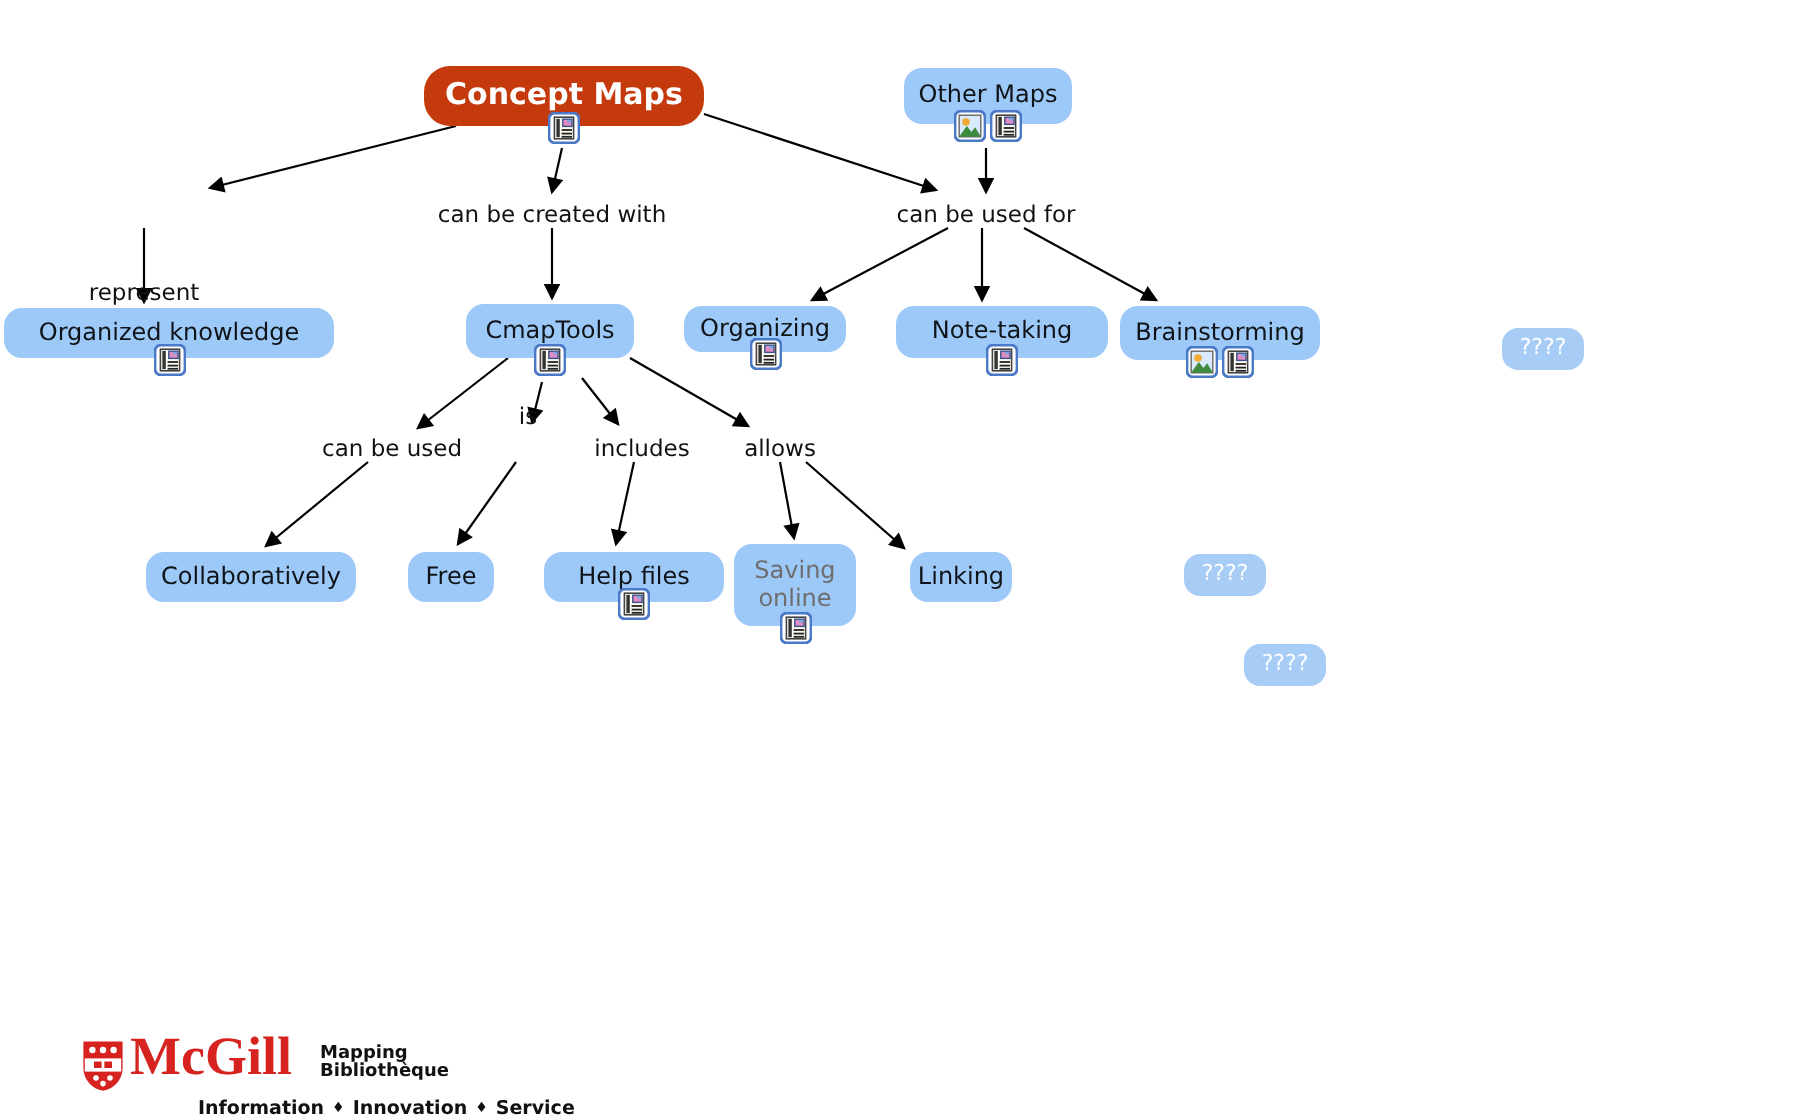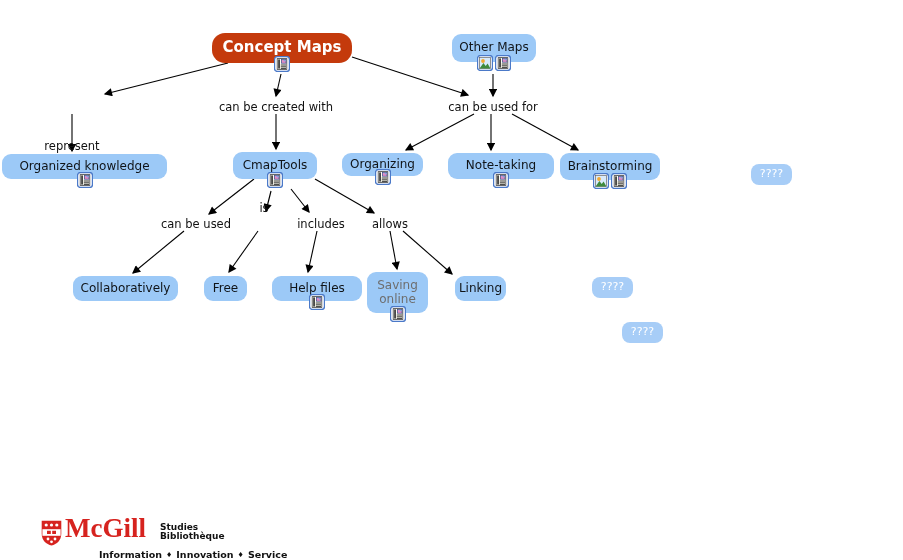--- a/index.html
+++ b/index.html
@@ -80,21 +80,21 @@
         <circle cx="5.2" cy="5" r="1.6" fill="#FFFFFF"></circle>
         <circle cx="10.5" cy="5" r="1.6" fill="#FFFFFF"></circle>
         <circle cx="15.8" cy="5" r="1.6" fill="#FFFFFF"></circle>
         <circle cx="7" cy="19" r="1.4" fill="#FFFFFF"></circle>
         <circle cx="14" cy="19" r="1.4" fill="#FFFFFF"></circle>
         <circle cx="10.5" cy="21.8" r="1.4" fill="#FFFFFF"></circle>
       </svg>
     </span>
     <span id="wordmark">McGill</span>
     <span id="dept">
-      <div>Studies</div>
+      <div>Mapping</div>
       <div>Bibliothèque</div>
     </span>
     <span id="tagline"><span>Information</span><span class="diamond">♦</span><span>Innovation</span><span class="diamond">♦</span><span>Service</span></span>
   </div>
 <div class="node root" style="left: 212px; top: 33px; width: 140px; height: 30px;">
       <span class="node-label">Concept Maps</span>
       <span class="icons">
         <span class="icon">
           <svg width="16" height="16" viewBox="0 0 16 16">
             <rect x="0.5" y="0.5" width="15" height="15" rx="3" fill="#fff" stroke="#4B79C8" stroke-width="1.4"></rect>

